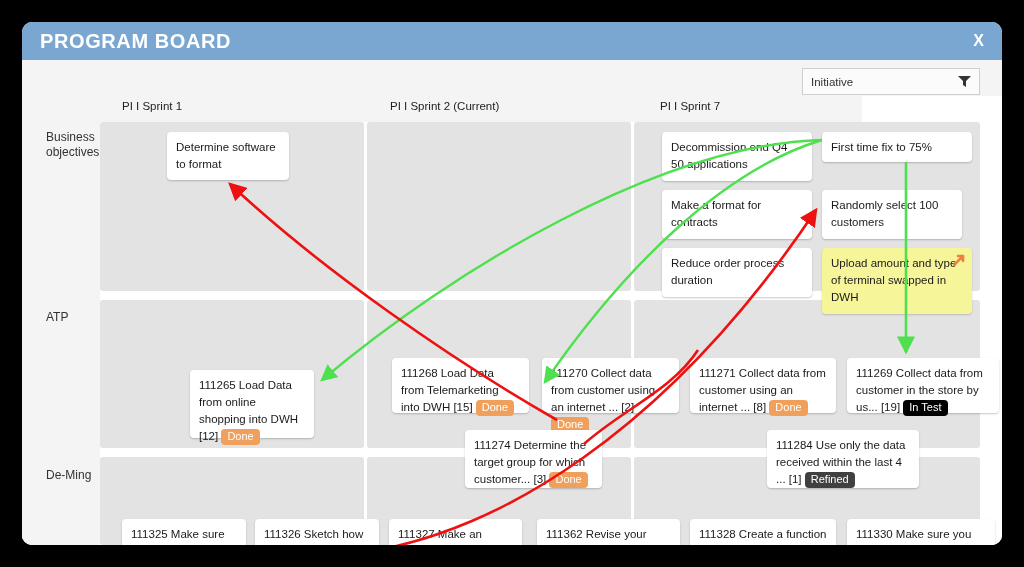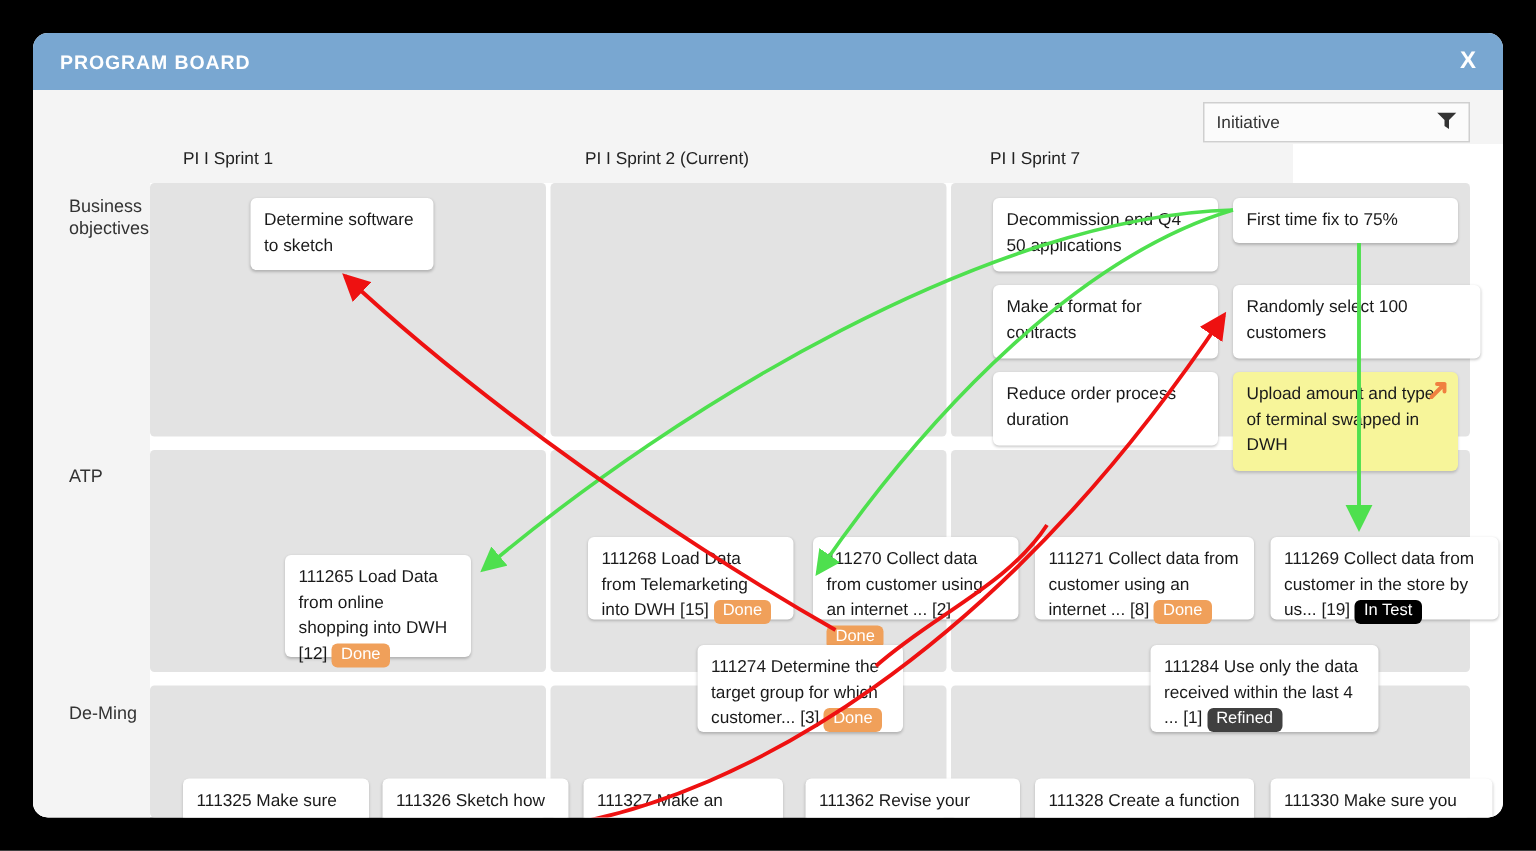--- a/index.html
+++ b/index.html
@@ -5,21 +5,21 @@
   html,body{margin:0;padding:0;background:#000;}
   body{width:1024px;height:567px;overflow:hidden;
        font-family:"Liberation Sans","DejaVu Sans",sans-serif;}
 
   .window{position:absolute;left:22px;top:22px;width:980px;height:523px;
           background:#ffffff;border-radius:10px;overflow:hidden;
           box-shadow:0 0 18px rgba(0,0,0,.55);}
 
   .titlebar{height:38px;background:#79a7d1;display:flex;align-items:center;
             justify-content:space-between;padding:0 18px;}
-  .title{color:#fff;font-size:13px;font-weight:bold;letter-spacing:.6px;}
+  .title{color:#fff;font-size:20px;font-weight:bold;letter-spacing:.6px;}
   .closex{color:#fff;font-size:16px;font-weight:bold;cursor:pointer;}
 
   .board{position:relative;width:980px;height:485px;background:#fff;padding-left:41px;}
 
   
   .toolbar{position:absolute;left:0;top:0;width:980px;height:36px;background:#f4f4f4;}
   .filterbox{position:absolute;right:22px;top:8px;width:178px;height:27px;
              background:#fbfbfb;border:1px solid #cfcfcf;display:flex;align-items:center;
              justify-content:space-between;padding:0 8px;box-sizing:border-box;}
   .filterbox .lbl{font-size:11.5px;color:#333;}
@@ -97,38 +97,38 @@
 
     <div class="lane" style="left:78px;top:240px;width:264px;height:148px;"></div>
     <div class="lane" style="left:345px;top:240px;width:264px;height:148px;"></div>
     <div class="lane" style="left:612px;top:240px;width:346px;height:148px;"></div>
 
     <div class="lane" style="left:78px;top:397px;width:264px;height:88px;"></div>
     <div class="lane" style="left:345px;top:397px;width:264px;height:88px;"></div>
     <div class="lane" style="left:612px;top:397px;width:346px;height:88px;"></div>
 
     <div class="card" style="left:145px;top:72px;width:122px;height:48px;">
-      <span>Determine software to sketch</span>
+      <span>Determine software to format</span>
     </div>
 
 
     <div class="card" style="left:640px;top:72px;width:150px;height:49px;">
       <span>Decommission end Q4 50 applications</span>
     </div>
     <div class="card" style="left:640px;top:130px;width:150px;height:49px;">
       <span>Make a format for contracts</span>
     </div>
     <div class="card" style="left:640px;top:188px;width:150px;height:49px;">
       <span>Reduce order process duration</span>
     </div>
 
     <div class="card" style="left:800px;top:72px;width:150px;height:30px;">
       <span>First time fix to 75%</span>
     </div>
-    <div class="card" style="left:800px;top:130px;width:165px;height:49px;">
+    <div class="card" style="left:800px;top:130px;width:140px;height:49px;">
       <span>Randomly select 100 customers</span>
     </div>
     <div class="card yellow" style="left:800px;top:188px;width:150px;height:66px;">
       <span class="pin">
         <svg viewBox="0 0 12 12">
             <path d="M1,11 L10,2 M10,2 L5,2 M10,2 L10,7" stroke="#f08040" stroke-width="2.6" fill="none" stroke-linecap="round"></path>
           </svg>
       </span>
       <span>Upload amount and type of terminal swapped in DWH</span>
     </div>

